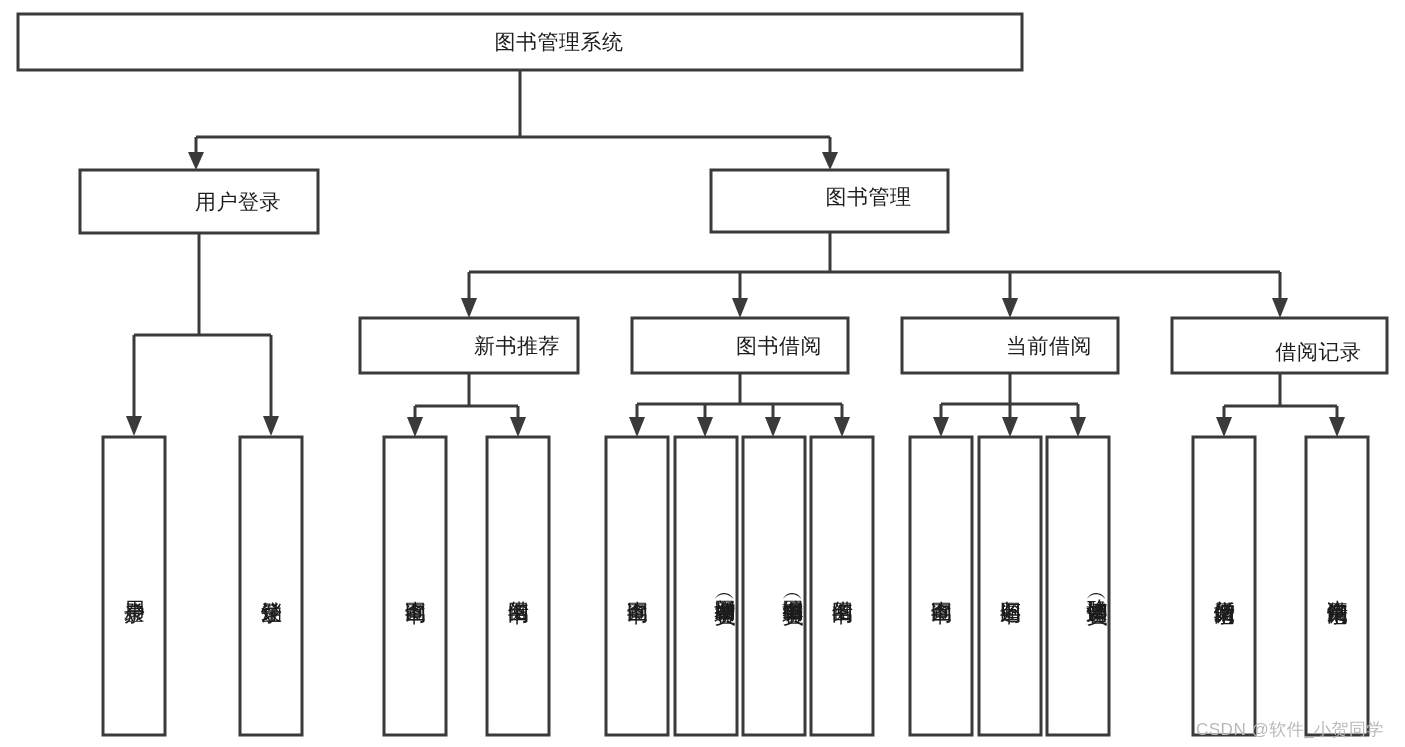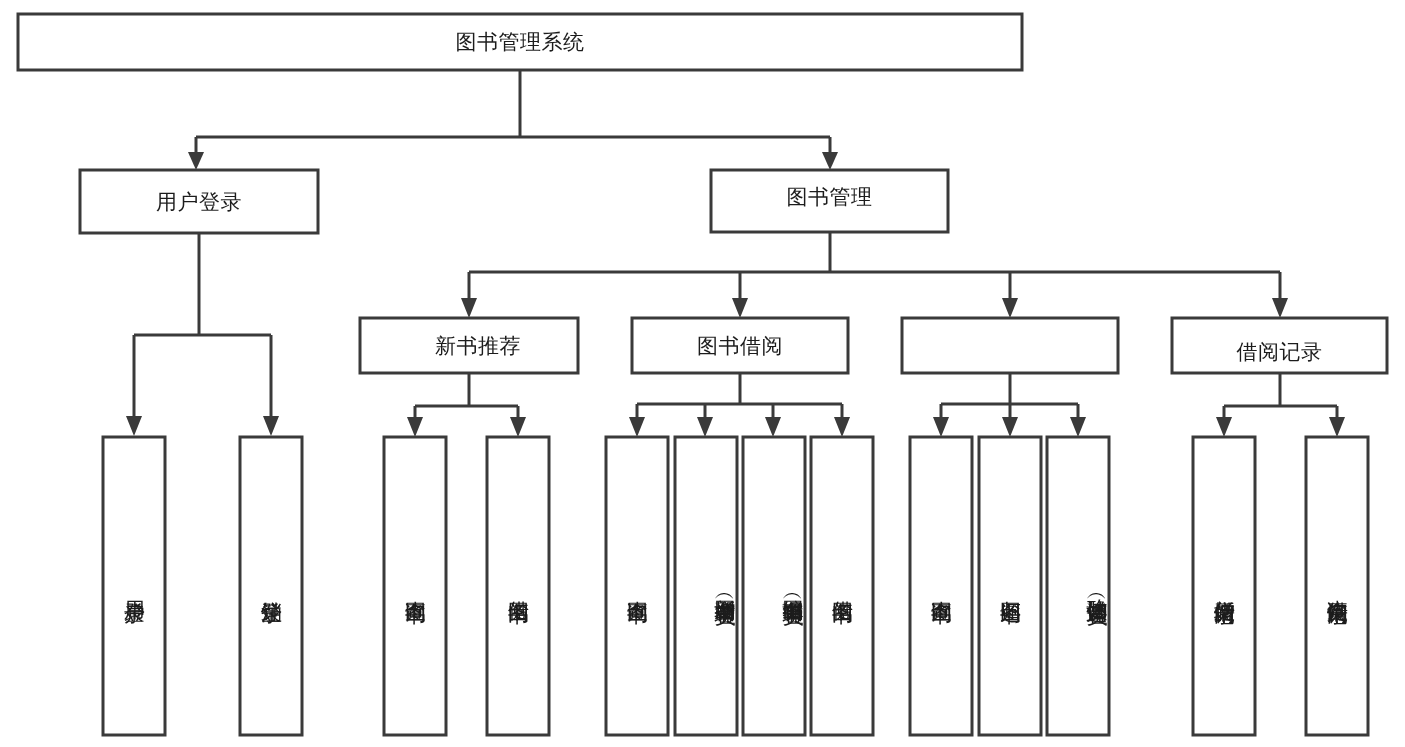--- a/index.html
+++ b/index.html
@@ -44,20 +44,21 @@
     position: absolute;
     display: flex;
     align-items: center;
     justify-content: center;
     color: #1c1c1c;
     font-size: 21px;
     line-height: 1.2;
     letter-spacing: 0.5px;
     white-space: nowrap;
     pointer-events: none;
+    padding-left: 39px;
   }
   .node-label-v {
     position: absolute;
     display: flex;
     align-items: center;
     justify-content: center;
     color: #1c1c1c;
     font-size: 21px;
     line-height: 1.18;
     letter-spacing: 1px;
@@ -188,34 +189,36 @@
     <rect class="node-box" x="1306" y="437" width="62" height="298"></rect>
   </svg>
 
   <div class="node-label-h" style="left:18px; top:14px; width:1004px; height:56px;">图书管理系统</div>
 
   <div class="node-label-h" style="left:80px; top:170px; width:238px; height:63px;">用户登录</div>
   <div class="node-label-h" style="left:711px; top:170px; width:237px; height:54px;">图书管理</div>
 
   <div class="node-label-h" style="left:360px; top:318px; width:236px; height:55px;">新书推荐</div>
   <div class="node-label-h" style="left:632px; top:318px; width:216px; height:55px;">图书借阅</div>
+  <div class="node-label-h" style="left:902px; top:318px; width:216px; height:55px;">当前借阅</div>
   <div class="node-label-h" style="left:1172px; top:318px; width:215px; height:55px;margin-top:6px;">借阅记录</div>
 
   <div class="node-label-v" style="left:103px; top:437px; width:62px; height:298px;">用户登录</div>
   <div class="node-label-v" style="left:240px; top:437px; width:62px; height:298px;">注销登录</div>
 
   <div class="node-label-v" style="left:384px; top:437px; width:62px; height:298px;">查询图书</div>
   <div class="node-label-v" style="left:487px; top:437px; width:62px; height:298px;">借阅图书</div>
 
   <div class="node-label-v" style="left:606px; top:437px; width:62px; height:298px;">查询图书</div>
   <div class="node-label-v" style="left:675px; top:437px; width:62px; height:298px; align-items:flex-start;">新增图书（管理员）</div>
   <div class="node-label-v" style="left:743px; top:437px; width:62px; height:298px; align-items:flex-start;">编辑图书（管理员）</div>
   <div class="node-label-v" style="left:811px; top:437px; width:62px; height:298px;">借阅图书</div>
 
   <div class="node-label-v" style="left:910px; top:437px; width:62px; height:298px;">查询图书</div>
   <div class="node-label-v" style="left:979px; top:437px; width:62px; height:298px;">归还图书</div>
   <div class="node-label-v" style="left:1047px; top:437px; width:62px; height:298px; align-items:flex-start;">确认归还（管理员）</div>
 
   <div class="node-label-v" style="left:1193px; top:437px; width:62px; height:298px;">新增借阅记录</div>
   <div class="node-label-v" style="left:1306px; top:437px; width:62px; height:298px;">查询借阅记录</div>
 
+  <div class="watermark" style="left:1196px; top:718px;">CSDN @软件_小贺同学</div>
 
 </div>
 
 </body></html>

